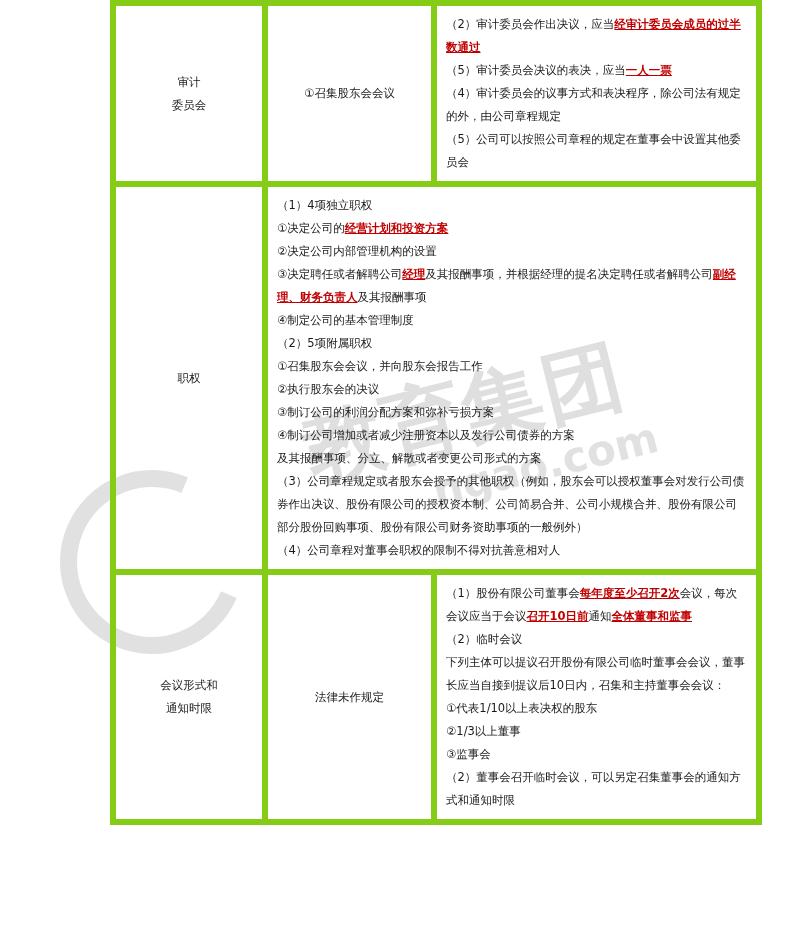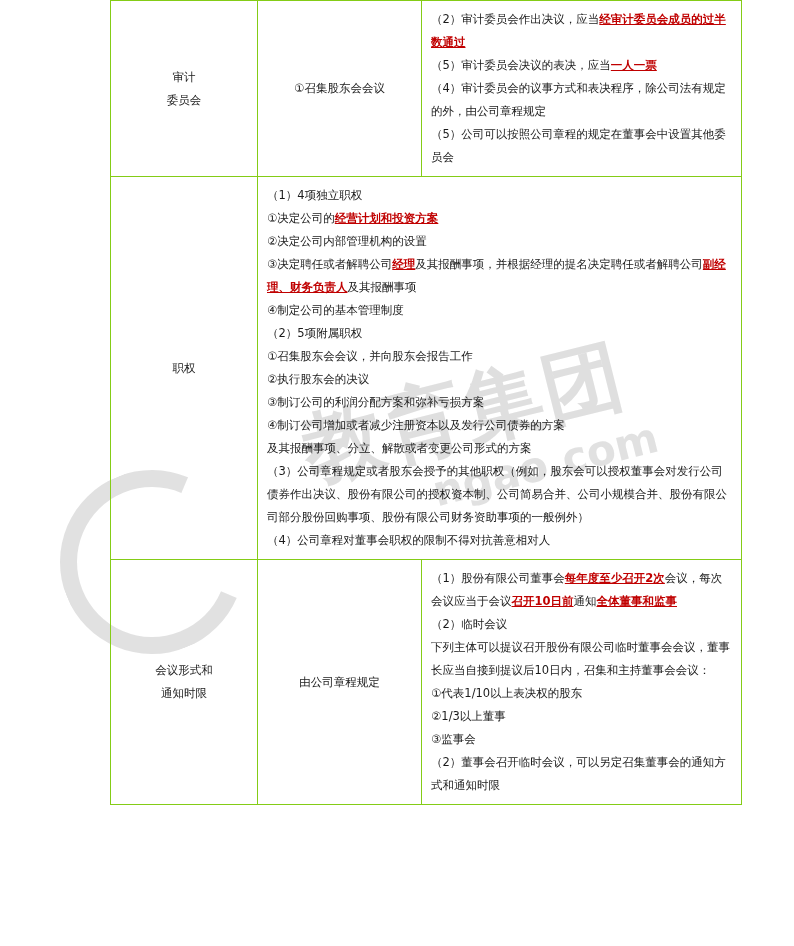--- a/index.html
+++ b/index.html
@@ -69,21 +69,21 @@
 
   table.doc {
     border-collapse: collapse;
     table-layout: fixed;
     width: 574px;
     margin-left: 110px;
     position: relative;
     z-index: 10;
   }
   table.doc td {
-    border: 1px solid #84cc16;
+    border: 6px solid #84cc16;
     vertical-align: top;
     padding: 7px 9px;
     font-size: 11.5px;
     line-height: 2.0;
     font-family: "DejaVu Sans", sans-serif;
   }
   td.col-a { width: 128px; }
   td.col-b { width: 145px; }
   td.col-c { width: 301px; }
 
@@ -155,21 +155,21 @@
           <p class="l">（4）公司章程对董事会职权的限制不得对抗善意相对人</p>
         </td>
       </tr>
 
       <tr>
         <td class="col-a vcenter">
           <span class="ctr-line">会议形式和</span>
           <span class="ctr-line">通知时限</span>
         </td>
         <td class="col-b vcenter">
-          <span class="ctr-line">由公司章程规定</span>
+          <span class="ctr-line">法律未作规定</span>
         </td>
         <td class="col-c">
           <p class="l"><span>（1）股份有限公司董事会</span><span class="red-u">每年度至少召开2次</span><span>会议，每次会议应当于会议</span><span class="red-u">召开10日前</span><span>通知</span><span class="red-u">全体董事和监事</span></p>
           <p class="l">（2）临时会议</p>
           <p class="l">下列主体可以提议召开股份有限公司临时董事会会议，董事长应当自接到提议后10日内，召集和主持董事会会议：</p>
           <p class="l">①代表1/10以上表决权的股东</p>
           <p class="l">②1/3以上董事</p>
           <p class="l">③监事会</p>
           <p class="l">（2）董事会召开临时会议，可以另定召集董事会的通知方式和通知时限</p>
         </td>

